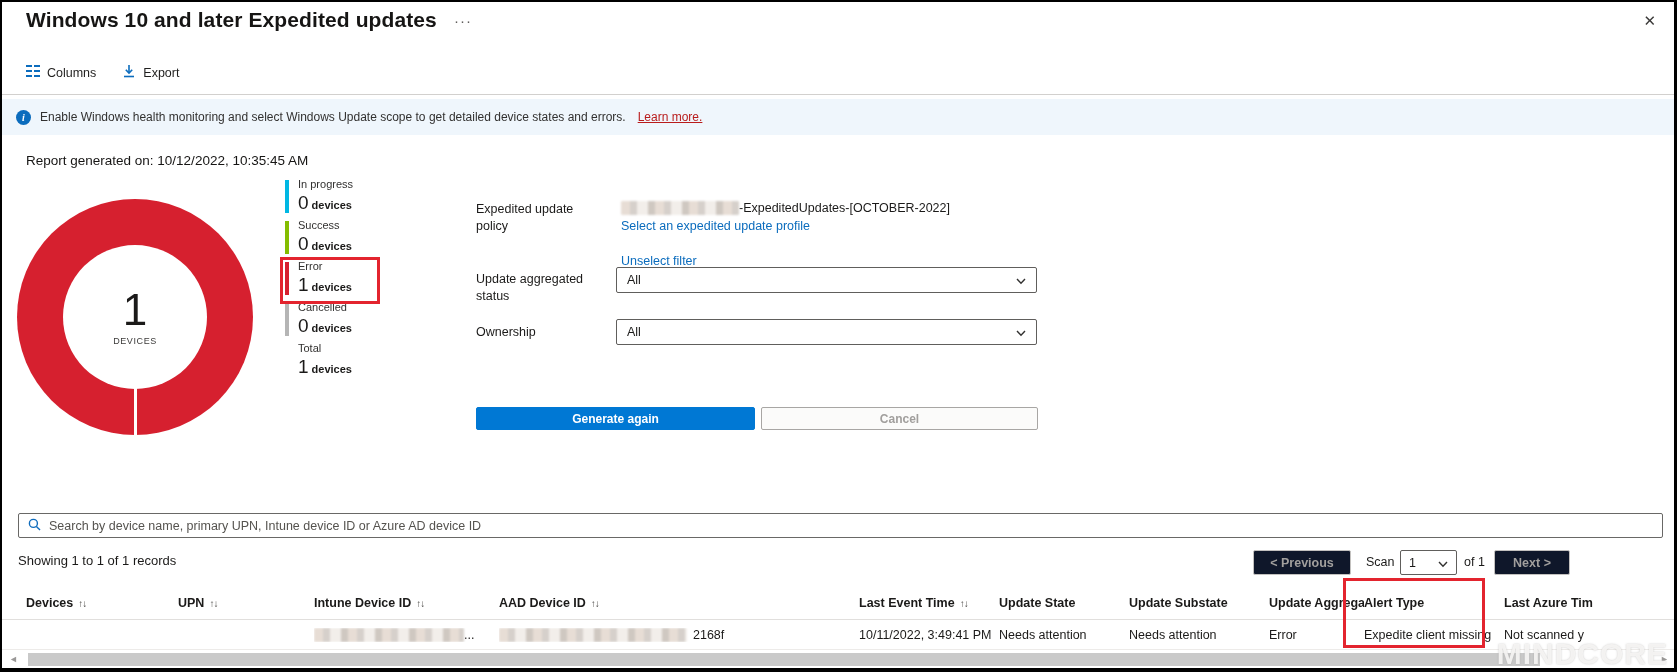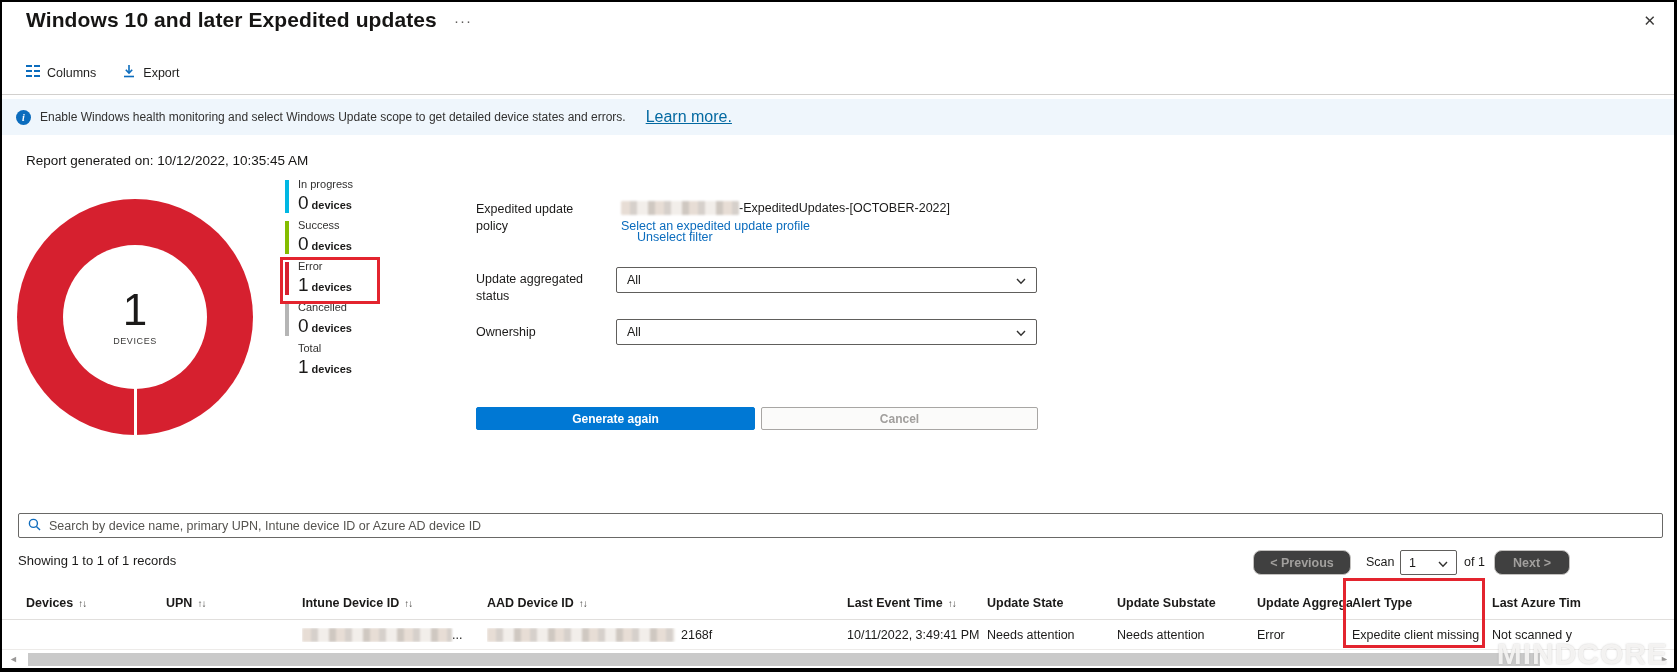--- a/index.html
+++ b/index.html
@@ -16,21 +16,21 @@
   .close { position:absolute; right:18px; top:10px; font-size:15px; color:#3b3a39; font-weight:400; cursor:pointer; }
   
   .toolbar { position:absolute; left:24px; top:62px; display:flex; gap:26px; align-items:center; }
   .tool-btn { display:flex; align-items:center; gap:7px; font-size:12.5px; color:#201f1e; cursor:pointer; }
   .divider { position:absolute; left:0; right:0; top:92px; height:1px; background:#d2d0ce; }
   
   .banner { position:absolute; left:0; right:0; top:97px; height:36px; background:#eff6fc; display:flex; align-items:center; padding-left:14px; }
   .info-ic { width:15px; height:15px; border-radius:50%; background:#0b6cbd; color:#fff; font-size:10px; font-weight:700;
              font-family:"Liberation Serif", serif; font-style:italic; display:flex; align-items:center; justify-content:center; flex:none; }
   .banner-text { margin-left:9px; font-size:12px; color:#323130; }
-  .banner-link { font-size:16px; color:#0369a1; text-decoration:underline; margin-left:20px; cursor:pointer; }
+  .banner-link { font-size:12px; color:#b91c1c; text-decoration:underline; margin-left:12px; cursor:pointer; }
   
   .report-line { position:absolute; left:24px; top:151px; font-size:13.5px; font-weight:400; color:#161514; }
   
   .donut { position:absolute; left:15px; top:197px; width:236px; height:236px; border-radius:50%; background:#d6202f; }
   .donut-gap { position:absolute; left:calc(50% - 1.5px); top:186px; width:3px; height:50px; background:#fff; }
   .donut-hole { position:absolute; left:46px; top:46px; width:144px; height:144px; background:#fff; border-radius:50%;
                 display:flex; flex-direction:column; align-items:center; justify-content:center; }
   .donut-num { font-size:44px; color:#1b1a19; line-height:1; }
   .donut-cap { font-size:9px; letter-spacing:.6px; color:#3b3a39; margin-top:4px; }
   
@@ -56,36 +56,36 @@
                  border-radius:2px; color:#fff; font-size:12px; font-weight:700; font-family:inherit; cursor:pointer; }
   .btn-disabled { position:absolute; left:759px; top:405px; width:277px; height:23px; background:#fbfbfa; border:1px solid #a8a6a4;
                   border-radius:2px; color:#a19f9d; font-size:12px; font-weight:700; font-family:inherit; }
   
   .search { position:absolute; left:16px; top:511px; width:1645px; height:25px; border:1px solid #69686
 6; border:1px solid #696866; border-radius:2px; display:flex; align-items:center; padding:0 9px; gap:8px; background:#fff; }
   .search input { flex:1; border:none; outline:none; font-size:12.5px; font-family:inherit; color:#1b1a19; background:transparent; }
   .search input::placeholder { color:#55534f; opacity:1; }
   
   .summary { position:absolute; left:16px; top:551px; font-size:13px; color:#1b1a19; }
-  .pg-btn { position:absolute; top:548px; height:25px; background:#404040; border:1px solid #c3c1bf; border-radius:8px;
+  .pg-btn { position:absolute; top:548px; height:25px; background:#0f172a; border:1px solid #c3c1bf; border-radius:2px;
             color:#a19f9d; font-size:12.5px; font-weight:700; font-family:inherit; }
   .pg-prev { left:1251px; width:98px; }
   .pg-next { left:1492px; width:76px; }
   .pg-label { position:absolute; top:553px; font-size:12.5px; color:#1b1a19; }
   .pg-select { position:absolute; left:1398px; top:548px; width:57px; height:25px; border:1px solid #605e5c; border-radius:2px;
                display:flex; align-items:center; justify-content:space-between; padding:0 8px; font-size:12.5px; background:#fff; cursor:pointer; }
   
   .thead { position:absolute; left:0; right:0; top:585px; height:33px; display:flex; padding-left:24px; align-items:center;
            border-bottom:1px solid #e1dfdd; }
   .trow  { position:absolute; left:0; right:0; top:618px; height:30px; display:flex; padding-left:24px; align-items:center;
            border-bottom:1px solid #edebe9; }
   .th { font-size:12.5px; font-weight:700; color:#1b1a19; white-space:nowrap; overflow:hidden; flex:none; }
   .td { font-size:12.5px; color:#1b1a19; white-space:nowrap; overflow:hidden; flex:none; display:flex; align-items:center; }
   .sort { font-size:10px; color:#484644; margin-left:5px; font-weight:400; letter-spacing:-1px; }
-  .c1{width:140px}.c2{width:136px}.c3{width:185px}.c4{width:360px}.c5{width:140px}
+  .c1{width:152px}.c2{width:136px}.c3{width:185px}.c4{width:360px}.c5{width:140px}
   .c6{width:130px}.c7{width:140px}.c8{width:95px}.c9{width:140px}.c10{width:190px}
   
   .hscroll { position:absolute; left:0; right:0; bottom:0; height:17px; background:#fff; }
   .hs-thumb { position:absolute; left:26px; top:2px; width:1512px; height:13px; background:#c9c9c9; }
   .hs-arrow { position:absolute; top:3px; font-size:9px; color:#9a9897; }
   .hs-left { left:7px; } .hs-right { right:5px; }
   .watermark { position:absolute; right:6px; bottom:-3px; font-size:30px; font-weight:700; letter-spacing:1px;
                color:rgba(246,245,244,.92); text-shadow:0 0 2px rgba(140,138,136,.45); z-index:7; }
 </style>
 </head>
@@ -170,21 +170,21 @@
     </div>
   </div>
   <div class="annotation ann-error" style="border-color: rgb(227, 36, 46);"></div>
 
   <div class="f-label" style="left:474px; top:199px;">Expedited update policy</div>
   <div class="policy-value-row">
     <span class="redact" style="width:118px;"></span>
     <span>-ExpeditedUpdates-[OCTOBER-2022]</span>
   </div>
   <a class="link" style="top:217px;">Select an expedited update profile</a>
-  <a class="link" style="top:228px;margin-left:16px;">Unselect filter</a>
+  <a class="link" style="top:252px;">Unselect filter</a>
 
   <div class="f-label" style="left:474px; top:269px;">Update aggregated status</div>
   <div class="select" style="top:265px;">
     <span>All</span>
     <span class="chev">
       <svg width="10" height="10" viewBox="0 0 10 10" fill="none" stroke="#323130" stroke-width="1.4">
           <path d="M1 3 L5 7.2 L9 3"></path>
         </svg>
     </span>
   </div>

